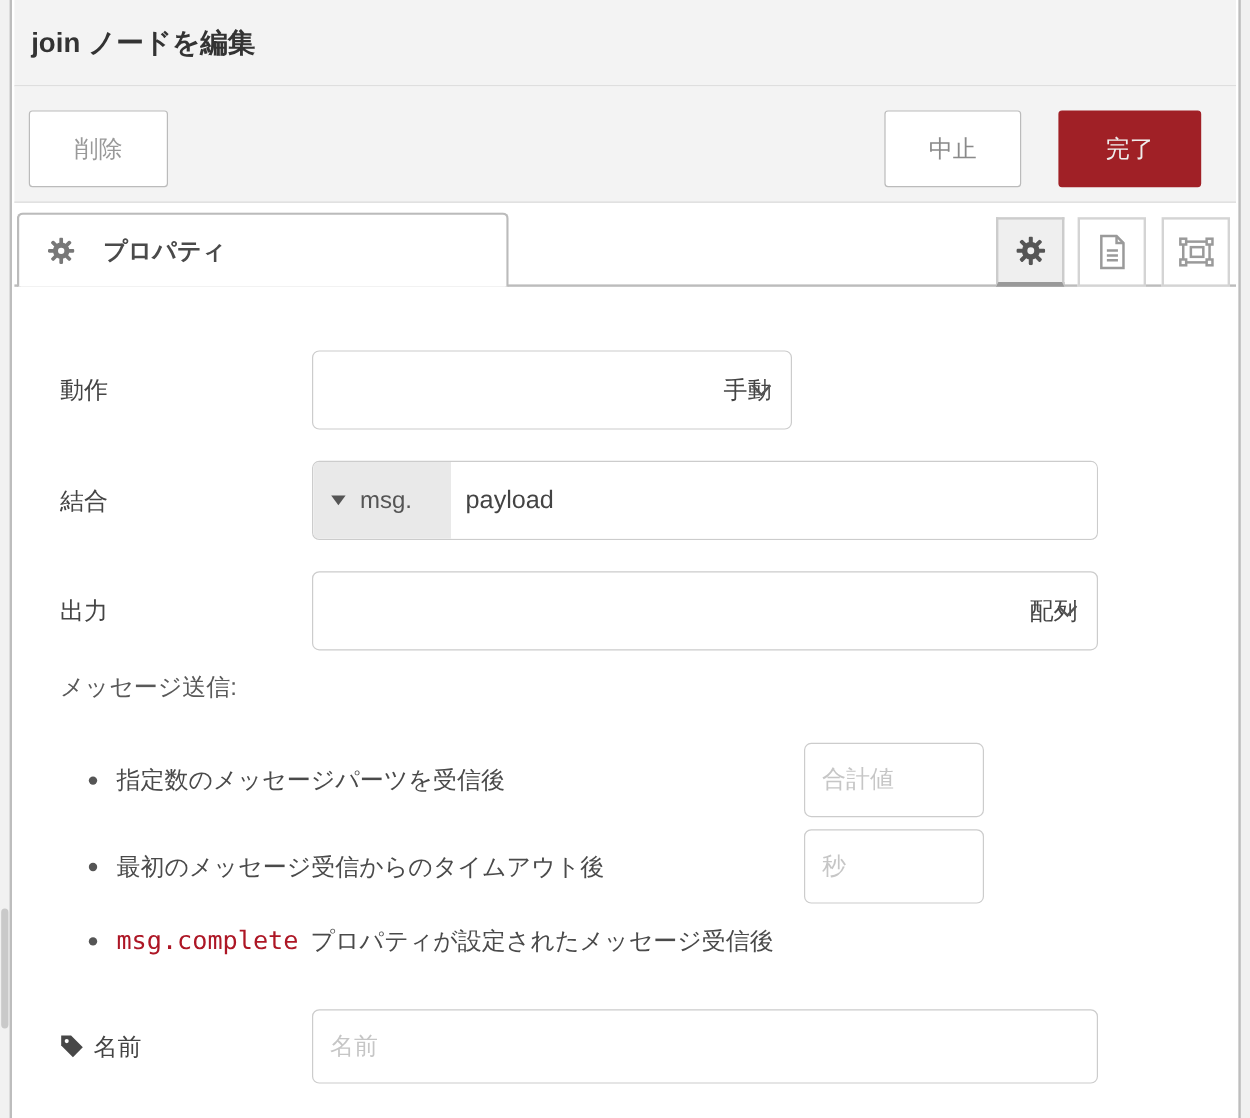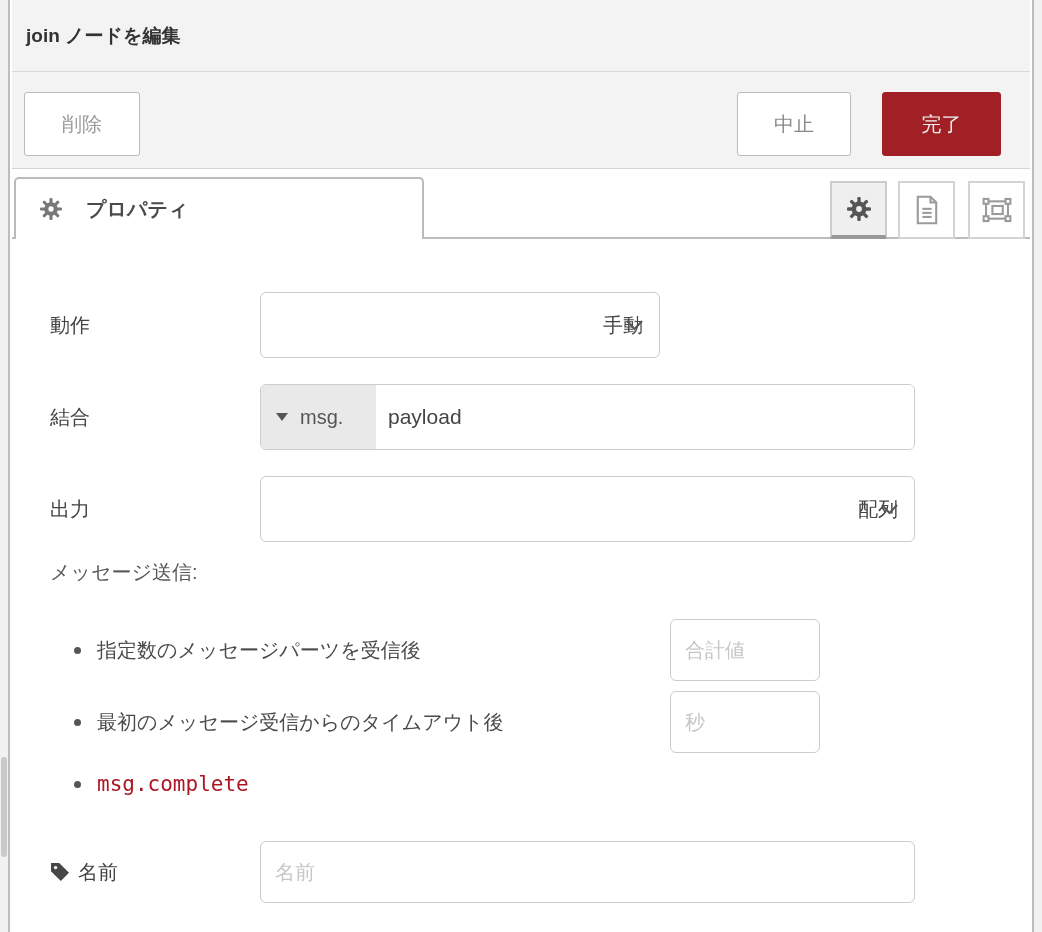--- a/index.html
+++ b/index.html
@@ -11,21 +11,21 @@
   
   .gutter { position:absolute; top:0; bottom:0; background:#f1f1f1; }
   .gutter.left  { left:0;  width:10px; border-right:2px solid #bdbdbd; }
   .gutter.right { right:0; width:10px; border-left:2px solid #bdbdbd; }
   .scroll-thumb { position:absolute; left:1px; top:757px; width:6px; height:100px; background:#c9c9c9; border-radius:3px; }
 
   .tray { position:absolute; left:12px; top:0; width:1018px; height:932px; background:#fff; }
 
   
   .tray-header { height:72px; background:#f3f3f3; border-bottom:1px solid #d9d9d9; display:flex; align-items:center; padding:0 14px; }
-  .tray-title { font-size:19px; font-weight:bold; color:#333; }
+  .tray-title { font-size:23px; font-weight:bold; color:#333; }
 
   
   .tray-toolbar { position:relative; height:97px; background:#f3f3f3; border-bottom:1px solid #d4d4d4; }
   .btn { position:absolute; top:20px; height:64px; background:#fff; border:1px solid #bbb; border-radius:3px;
          font-size:20px; color:#999; font-family:inherit; display:flex; align-items:center; justify-content:center; cursor:pointer; }
   .btn-delete { left:12px; width:116px; }
   .btn-cancel { left:725px; width:114px; color:#8a8a8a; }
   .btn-done   { left:870px; width:119px; background:#a02026; border-color:#a02026; color:#f0eded; }
 
   
@@ -210,20 +210,21 @@
 
       <div class="bullet bullet-2">
         <span class="dot"></span>
         <span>最初のメッセージ受信からのタイムアウト後</span>
       </div>
       <input class="mini-input mi-timeout" placeholder="秒" style="">
 
       <div class="bullet bullet-3">
         <span class="dot"></span>
         <span class="code">msg.complete</span>
+        <span>プロパティが設定されたメッセージ受信後</span>
       </div>
 
       <div class="frow-label lbl-name">
         <span>
           <svg width="20" height="20" viewBox="0 0 20 20">
             <path d="M1 1 h8.2 L19 10.8 10.8 19 1 9.2 Z" fill="#474747"></path>
             <circle cx="5.6" cy="5.6" r="1.7" fill="#fff"></circle>
           </svg>
         </span>
         <span>名前</span>

